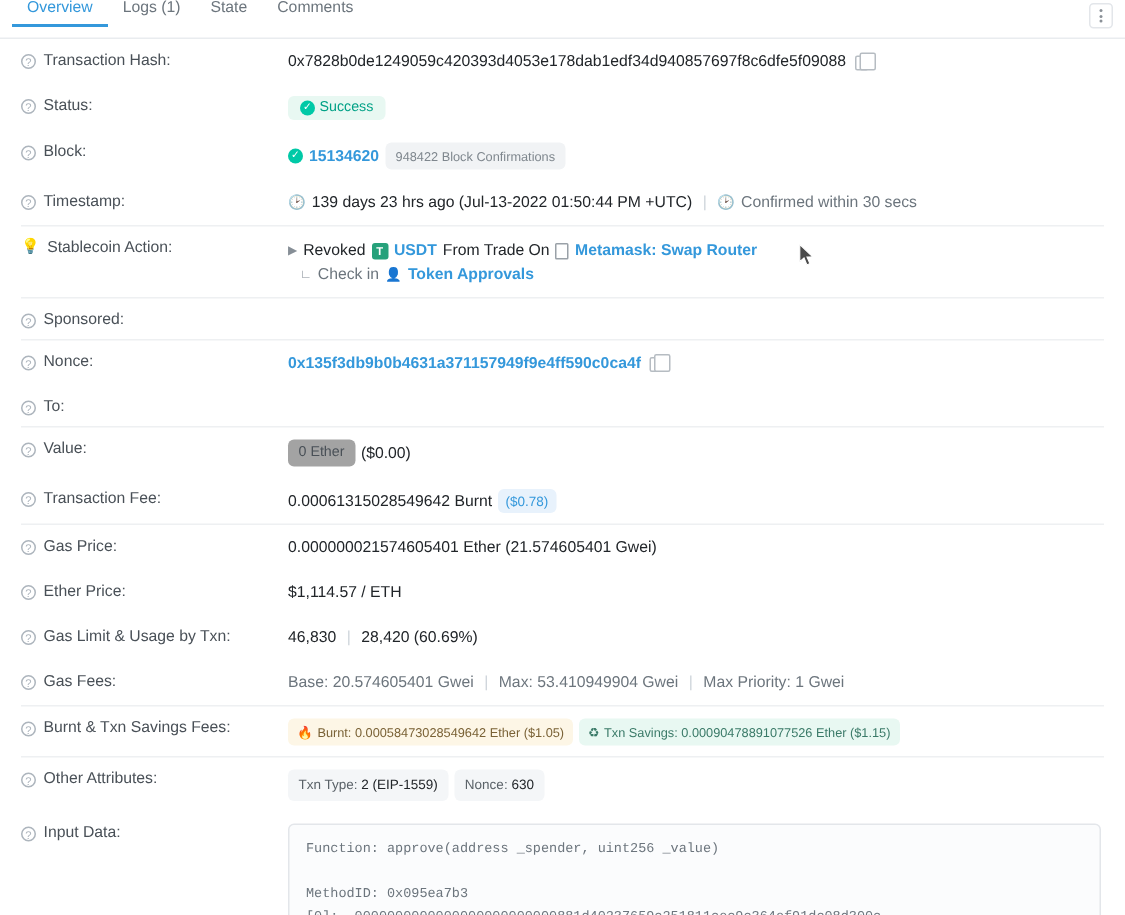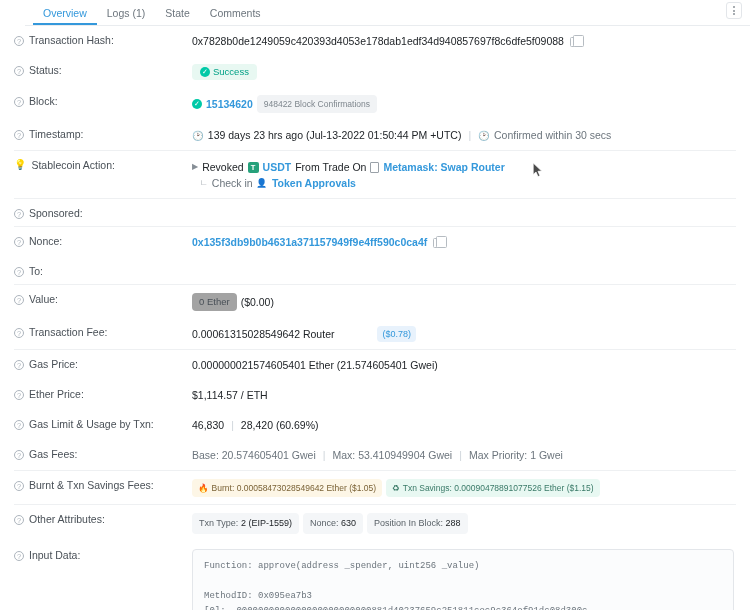--- a/index.html
+++ b/index.html
@@ -12,24 +12,23 @@
     color: #212529;
     overflow: hidden;
   }
   .card { width: 750px; height: 610px; background:#fff; position: relative; }
 
   
   .tabbar {
     height: 26px;
     border-bottom: 1px solid #e9ecef;
     display: flex;
-    align-items: flex-end;
+    align-items: flex-start;
     padding-left: 8px;
     position: relative;
-    margin-left: 25px;
   }
   .tab {
     font-size: 10.5px;
     color: #6c757d;
     padding: 0 10px 7px 10px;
     cursor: pointer;
     line-height: 1;
     white-space: nowrap;
   }
   .tab.active {
@@ -126,21 +125,21 @@
     gap: 3px;
     font-size: 9.5px;
     border-radius: 4px;
     padding: 2px 8px;
     line-height: 12px;
     white-space: nowrap;
   }
   .badge-success { background:#e8f8f2; color:#00a186; }
   .badge-gray { background:#f1f3f5; color:#7f878e; font-size:8.5px; padding:3px 7px; }
   .badge-dark { background:#a3a3a3; color:#495057; font-size:9.5px; padding:3px 7px;text-align:center; }
-  .badge-blue { background:#e8f2fc; color:#3498db; font-size:9px; padding:2px 5px;margin-left:39px; }
+  .badge-blue { background:#e8f2fc; color:#3498db; font-size:9px; padding:2px 5px; }
   .badge-warn { background:#fdf6e6; color:#7a6236; font-size:8.5px; padding:3px 6px; }
   .badge-mint { background:#e8f8f2; color:#3a7a68; font-size:8.5px; padding:3px 6px; }
   .badge-attr { background:#f4f6f8; color:#5a6268; font-size:9px; padding:3px 7px; border-radius:4px; }
   .badge-attr b { color:#212529; font-weight:400; }
 
   .check {
     width: 10px; height: 10px; flex:0 0 10px;
     border-radius: 50%;
     background: #00c9a7;
     color: #fff;
@@ -320,21 +319,21 @@
         <span>($0.00)</span>
       </div>
     </div>
 
     <div class="row">
       <div class="lbl">
         <span class="qmark">?</span>
         <span>Transaction Fee:</span>
       </div>
       <div class="val">
-        <span>0.00061315028549642 Router</span>
+        <span>0.00061315028549642 Burnt</span>
         <span class="badge badge-blue">($0.78)</span>
       </div>
     </div>
 
     <div class="row sep">
       <div class="lbl">
         <span class="qmark">?</span>
         <span>Gas Price:</span>
       </div>
       <div class="val">0.000000021574605401 Ether (21.574605401 Gwei)</div>
@@ -398,24 +397,20 @@
       </div>
       <div class="val">
         <span class="badge-attr">
           <span>Txn Type:</span>
           <b>2 (EIP-1559)</b>
         </span>
         <span class="badge-attr">
           <span>Nonce:</span>
           <b>630</b>
         </span>
-        <span class="badge-attr">
-          <span>Position In Block:</span>
-          <b>288</b>
-        </span>
       </div>
     </div>
 
     <div class="row">
       <div class="lbl">
         <span class="qmark">?</span>
         <span>Input Data:</span>
       </div>
       <div class="val block">
         <div class="inputdata"><span class="fn">Function: approve(address _spender, uint256 _value)</span>

